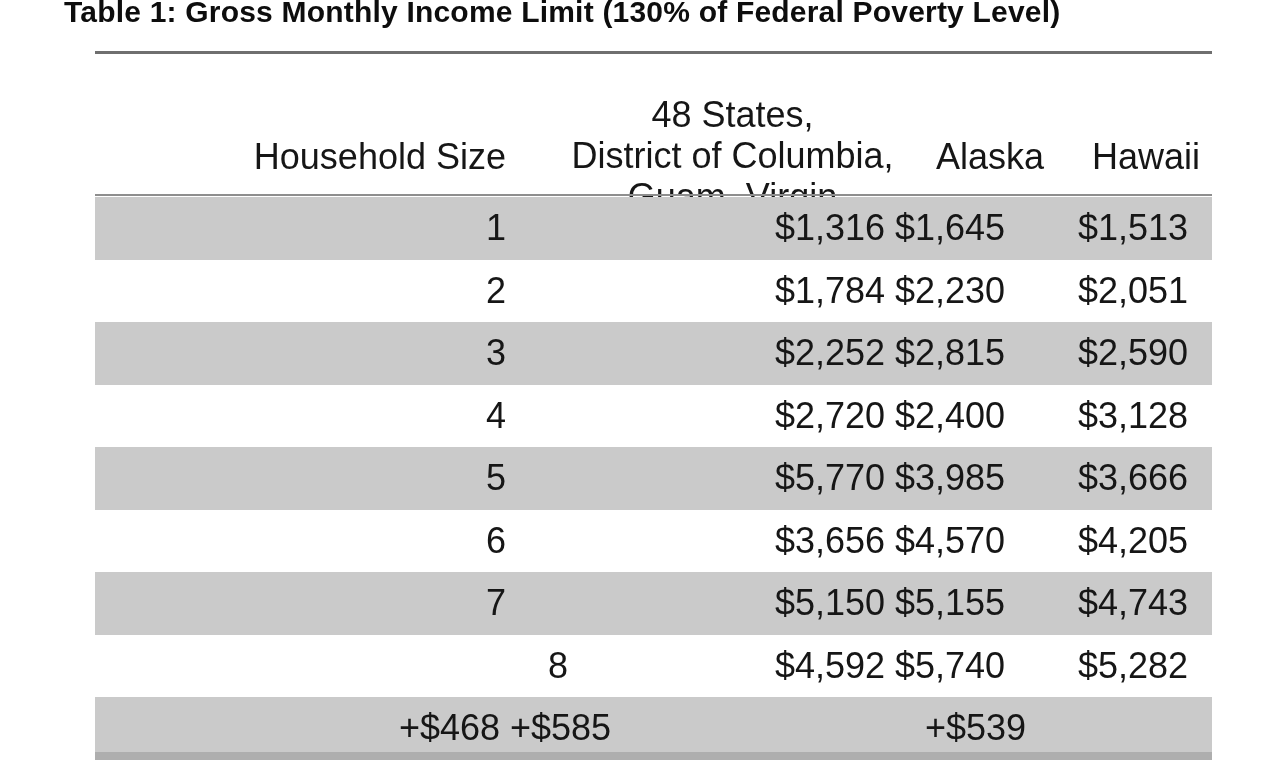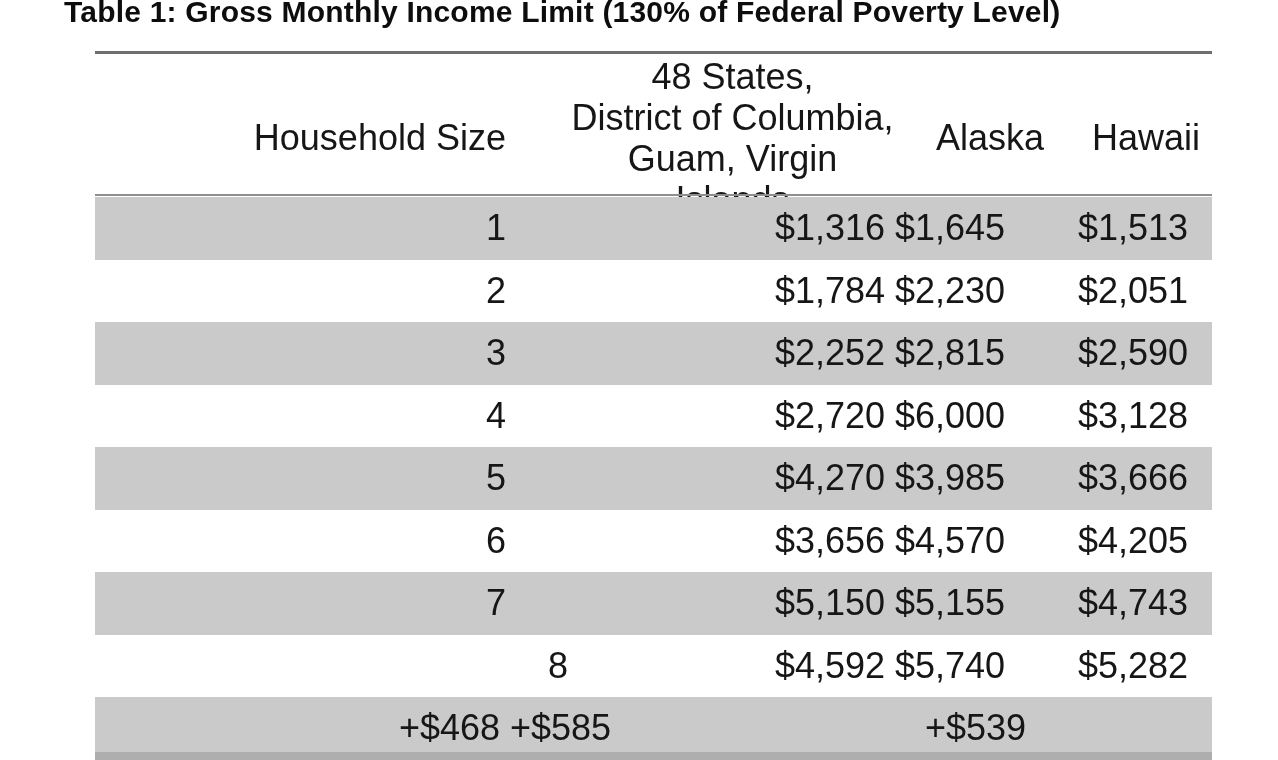--- a/index.html
+++ b/index.html
@@ -43,20 +43,21 @@
   .header .hc {
     display: flex;
     align-items: center;
   }
   .header .hc1 { justify-content: flex-end; padding-right: 4px; }
   .header .hc2 {
     justify-content: flex-end;
     padding-left: 60px;
     text-align: center;
     line-height: 41px;
+    margin-top: 38px;
   }
   .header .hc3 { justify-content: center; padding-left: 35px; }
   .header .hc4 { justify-content: center; padding-left: 30px; }
   .rows {
     position: absolute;
     left: 95px; top: 197px;
     width: 1117px;
   }
   .row {
     height: 62.5px;
@@ -116,26 +117,26 @@
   </div>
   <div class="row">
     <div class="c1">3</div>
     <div class="c2">$2,252</div>
     <div class="c3">$2,815</div>
     <div class="c4">$2,590</div>
   </div>
   <div class="row">
     <div class="c1">4</div>
     <div class="c2">$2,720</div>
-    <div class="c3">$6,000</div>
+    <div class="c3">$2,400</div>
     <div class="c4">$3,128</div>
   </div>
   <div class="row">
     <div class="c1">5</div>
-    <div class="c2">$4,270</div>
+    <div class="c2">$5,770</div>
     <div class="c3">$3,985</div>
     <div class="c4">$3,666</div>
   </div>
   <div class="row">
     <div class="c1">6</div>
     <div class="c2">$3,656</div>
     <div class="c3">$4,570</div>
     <div class="c4">$4,205</div>
   </div>
   <div class="row">

